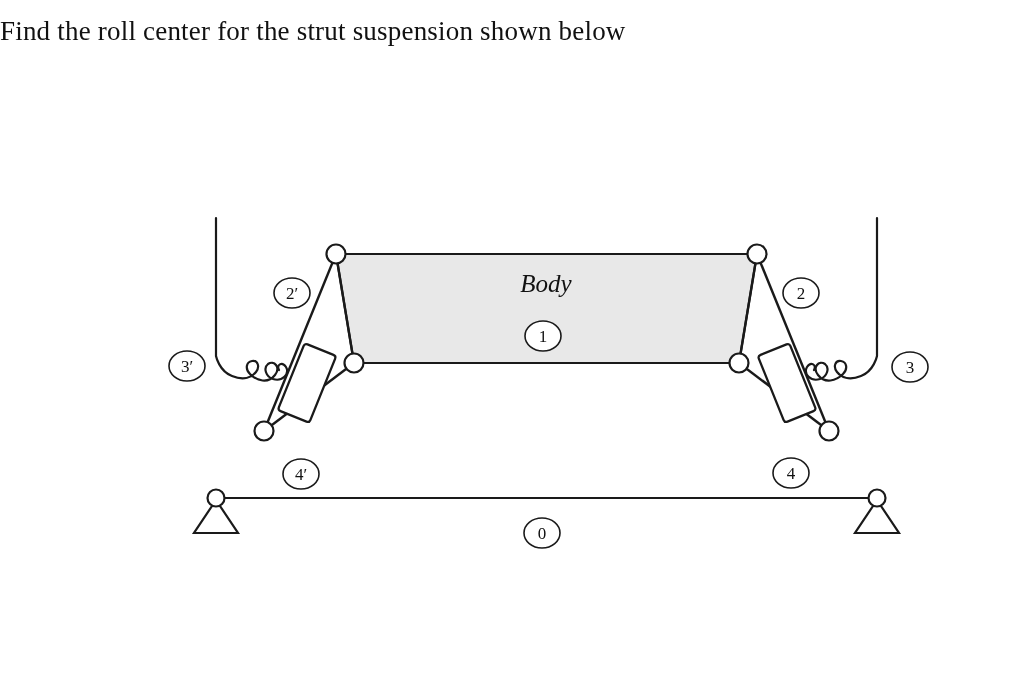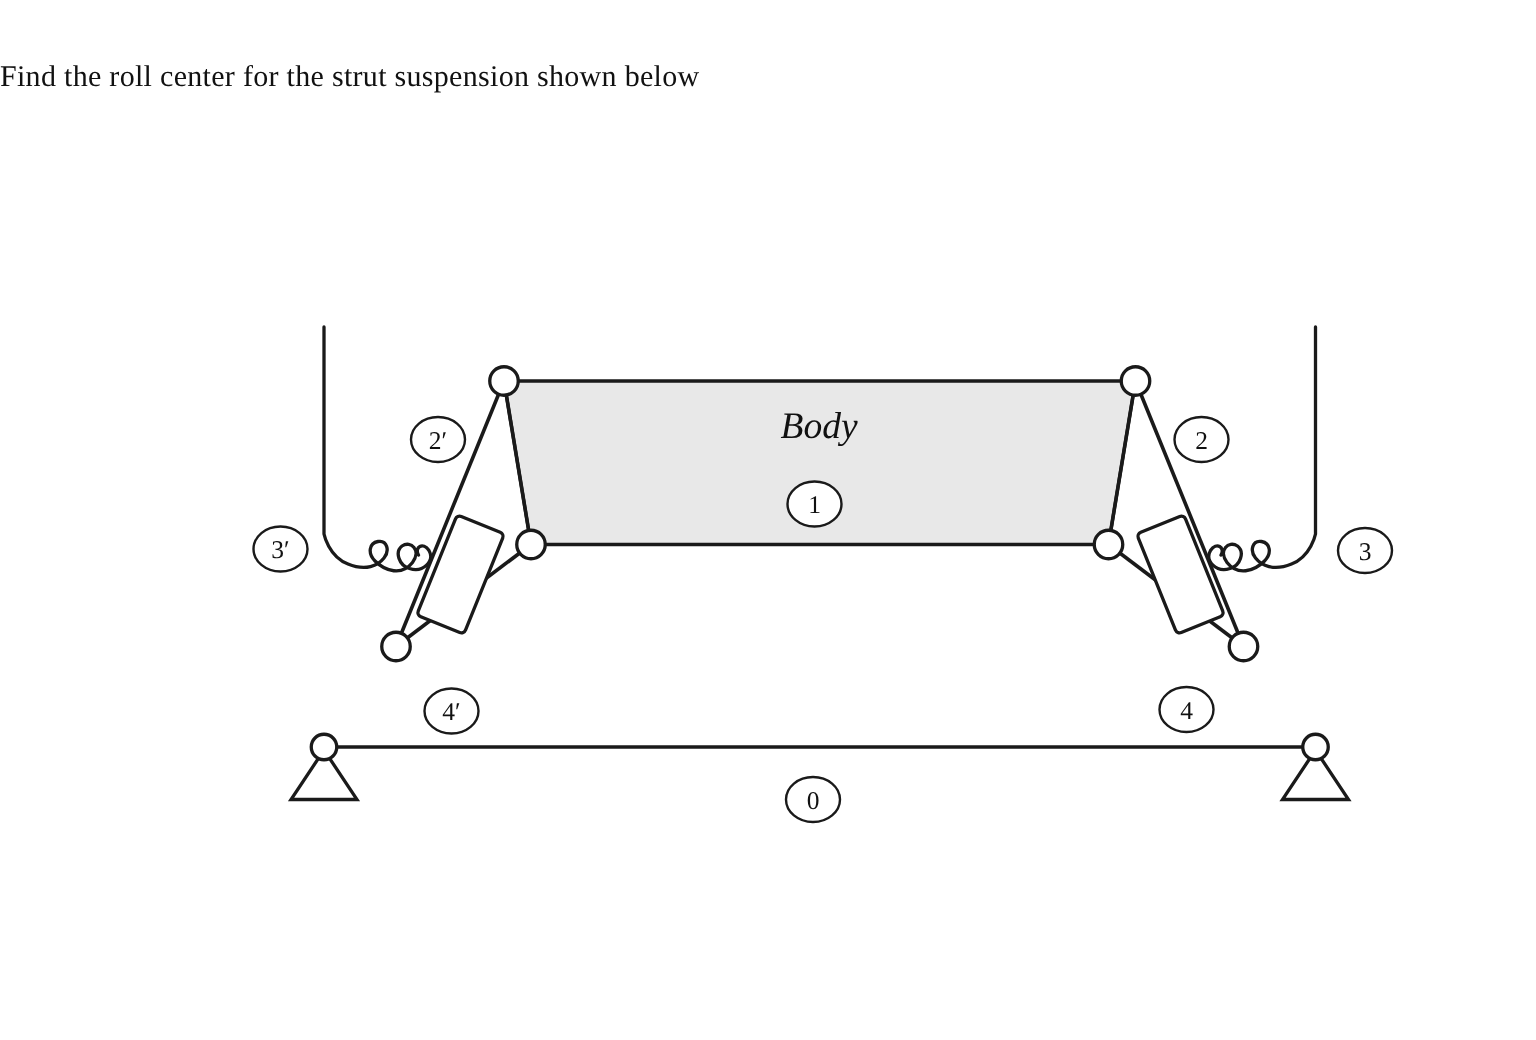--- a/index.html
+++ b/index.html
@@ -10,24 +10,24 @@
   body {
     width: 1024px;
     height: 693px;
     position: relative;
     overflow: hidden;
     font-family: "Liberation Serif", serif;
   }
   #question-text {
     position: absolute;
     left: 0px;
-    top: 40px;
+    top: 16px;
     width: 1000px;
     font-family: "Liberation Serif", serif;
-    font-size: 20px;
+    font-size: 27px;
     color: #111111;
     letter-spacing: 0.2px;
     white-space: nowrap;
   }
   #diagram-wrap {
     position: absolute;
     left: 0;
     top: 0;
     width: 1024px;
     height: 693px;

